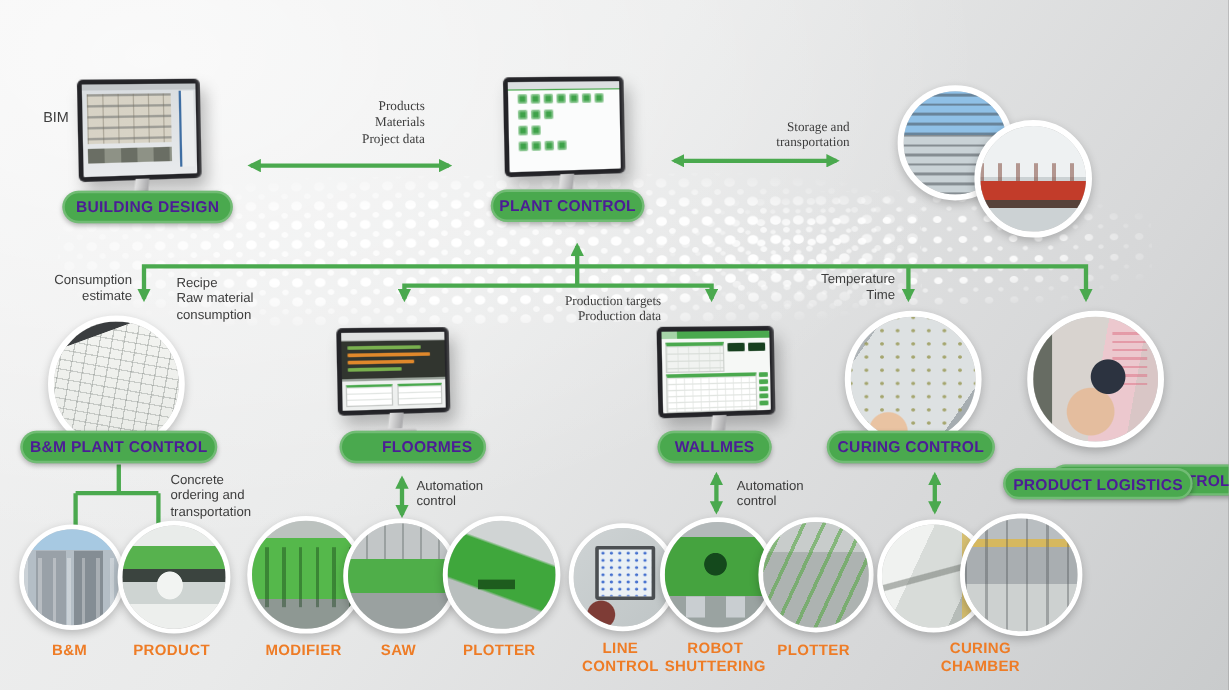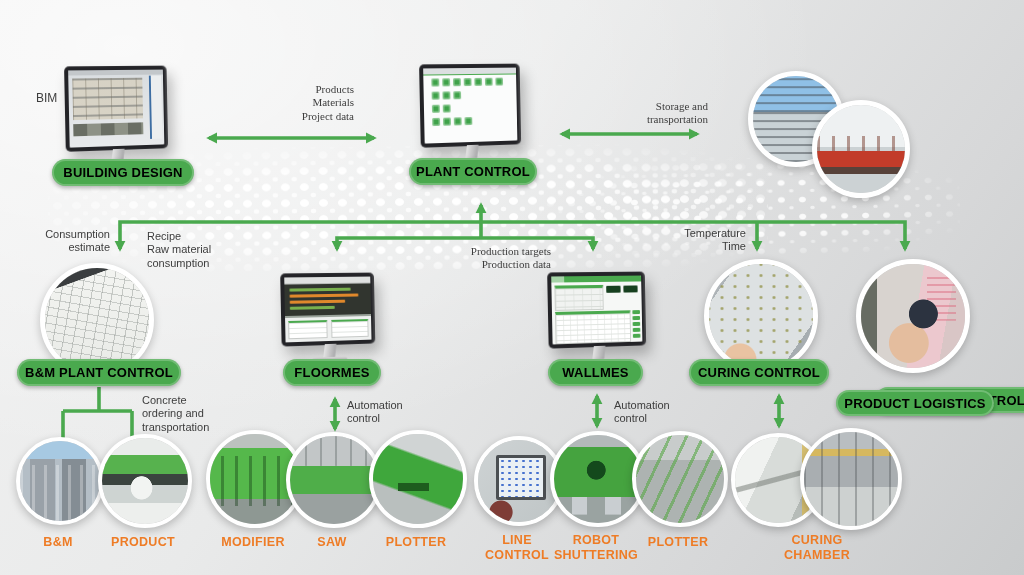--- a/index.html
+++ b/index.html
@@ -27,21 +27,21 @@
       radial-gradient(rgba(255,255,255,.85) 0 3px, rgba(255,255,255,0) 4px),
       radial-gradient(rgba(255,255,255,.6) 0 1.8px, rgba(255,255,255,0) 2.6px);
     background-size:21px 17px,21px 17px;background-position:0 0,10px 8px;
     -webkit-mask-image:radial-gradient(ellipse at 50% 50%, #000 40%, transparent 80%);
     mask-image:radial-gradient(ellipse at 50% 50%, #000 40%, transparent 80%);
   }
   
   .connectors{position:absolute;left:0;top:0;z-index:2;}
   
   .pill{
-    position:absolute;z-index:6;background:#4aa94e;color:#000000;
+    position:absolute;z-index:6;background:#4aa94e;color:#4c1d95;
     display:flex;align-items:center;justify-content:center;
     font-weight:700;font-size:13px;letter-spacing:.2px;border-radius:14px;
     box-shadow:inset 0 0 0 2px rgba(255,255,255,.22), 0 2px 4px rgba(0,0,0,.28);
     white-space:nowrap;
   }
   
   .note{
     position:absolute;z-index:7;color:#3d3d3d;font-size:11px;line-height:1.22;
     white-space:pre-line;
   }
@@ -346,21 +346,21 @@
   <div class="circle thin" style="left:731px;top:433px;width:86px;height:86px;">
       <div class="ph ph-chamber"></div>
     </div>
   <div class="circle thin" style="left:800px;top:428px;width:94px;height:94px;">
       <div class="ph ph-factory"></div>
     </div>
 
   <div class="pill" style="left:52px;top:159px;width:142px;height:27px;">BUILDING DESIGN</div>
   <div class="pill" style="left:409px;top:158px;width:128px;height:27px;">PLANT CONTROL</div>
   <div class="pill" style="left:17px;top:359px;width:164px;height:27px;">B&amp;M PLANT CONTROL</div>
-  <div class="pill" style="left:283px;top:359px;width:98px;height:27px;">FLOORMES</div>
+  <div class="pill" style="left:283px;top:359px;width:98px;height:27px;padding-left:24px;">FLOORMES</div>
   <div class="pill" style="left:548px;top:359px;width:95px;height:27px;">WALLMES</div>
   <div class="pill" style="left:689px;top:359px;width:140px;height:27px;">CURING CONTROL</div>
   <div class="pill" style="left:875px;top:359px;width:172px;height:26px;margin-top:28px;">QUALITY CONTROL</div>
   <div class="pill" style="left:836px;top:390px;width:158px;height:26px;">PRODUCT LOGISTICS</div>
 
   <div class="note" style="left:36px;top:91px;font-size:12px;">BIM</div>
   <div class="note tc" style="left:228px;top:83px;width:126px;">Products
 Materials
 Project data</div>
   <div class="note tc" style="left:580px;top:100px;width:128px;">Storage and

